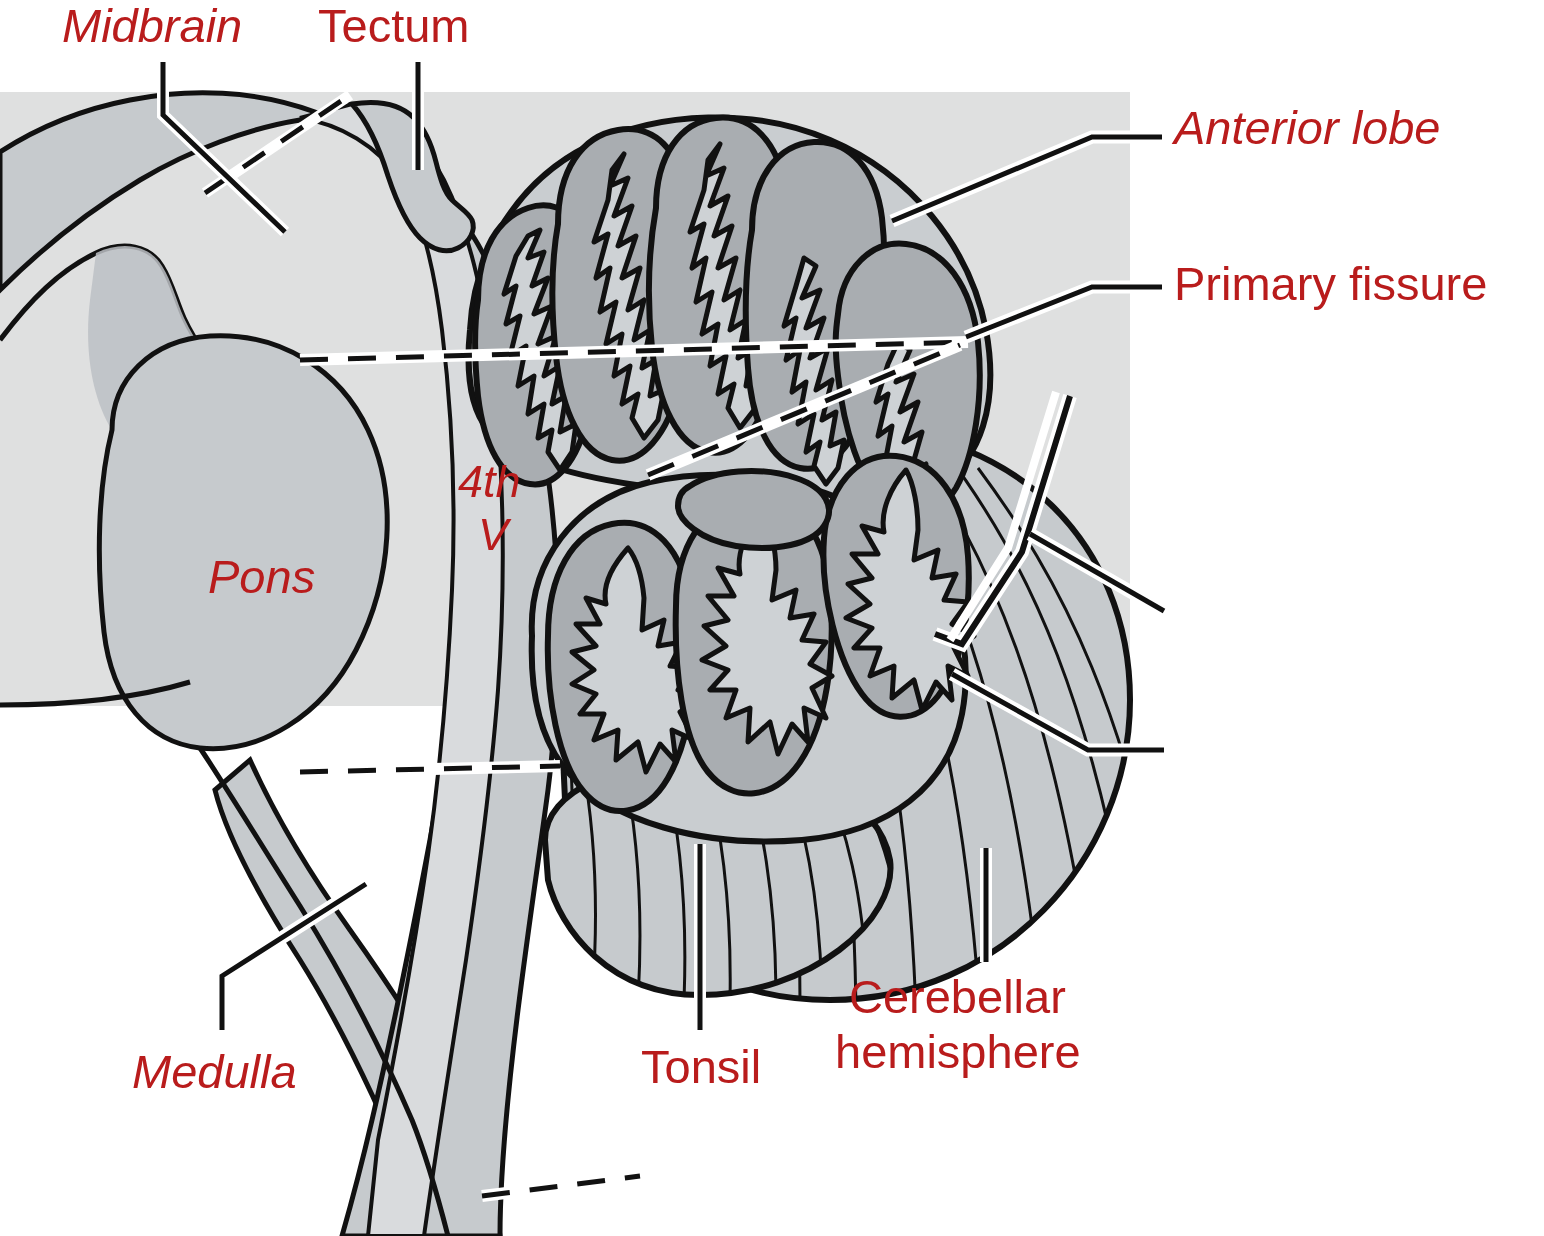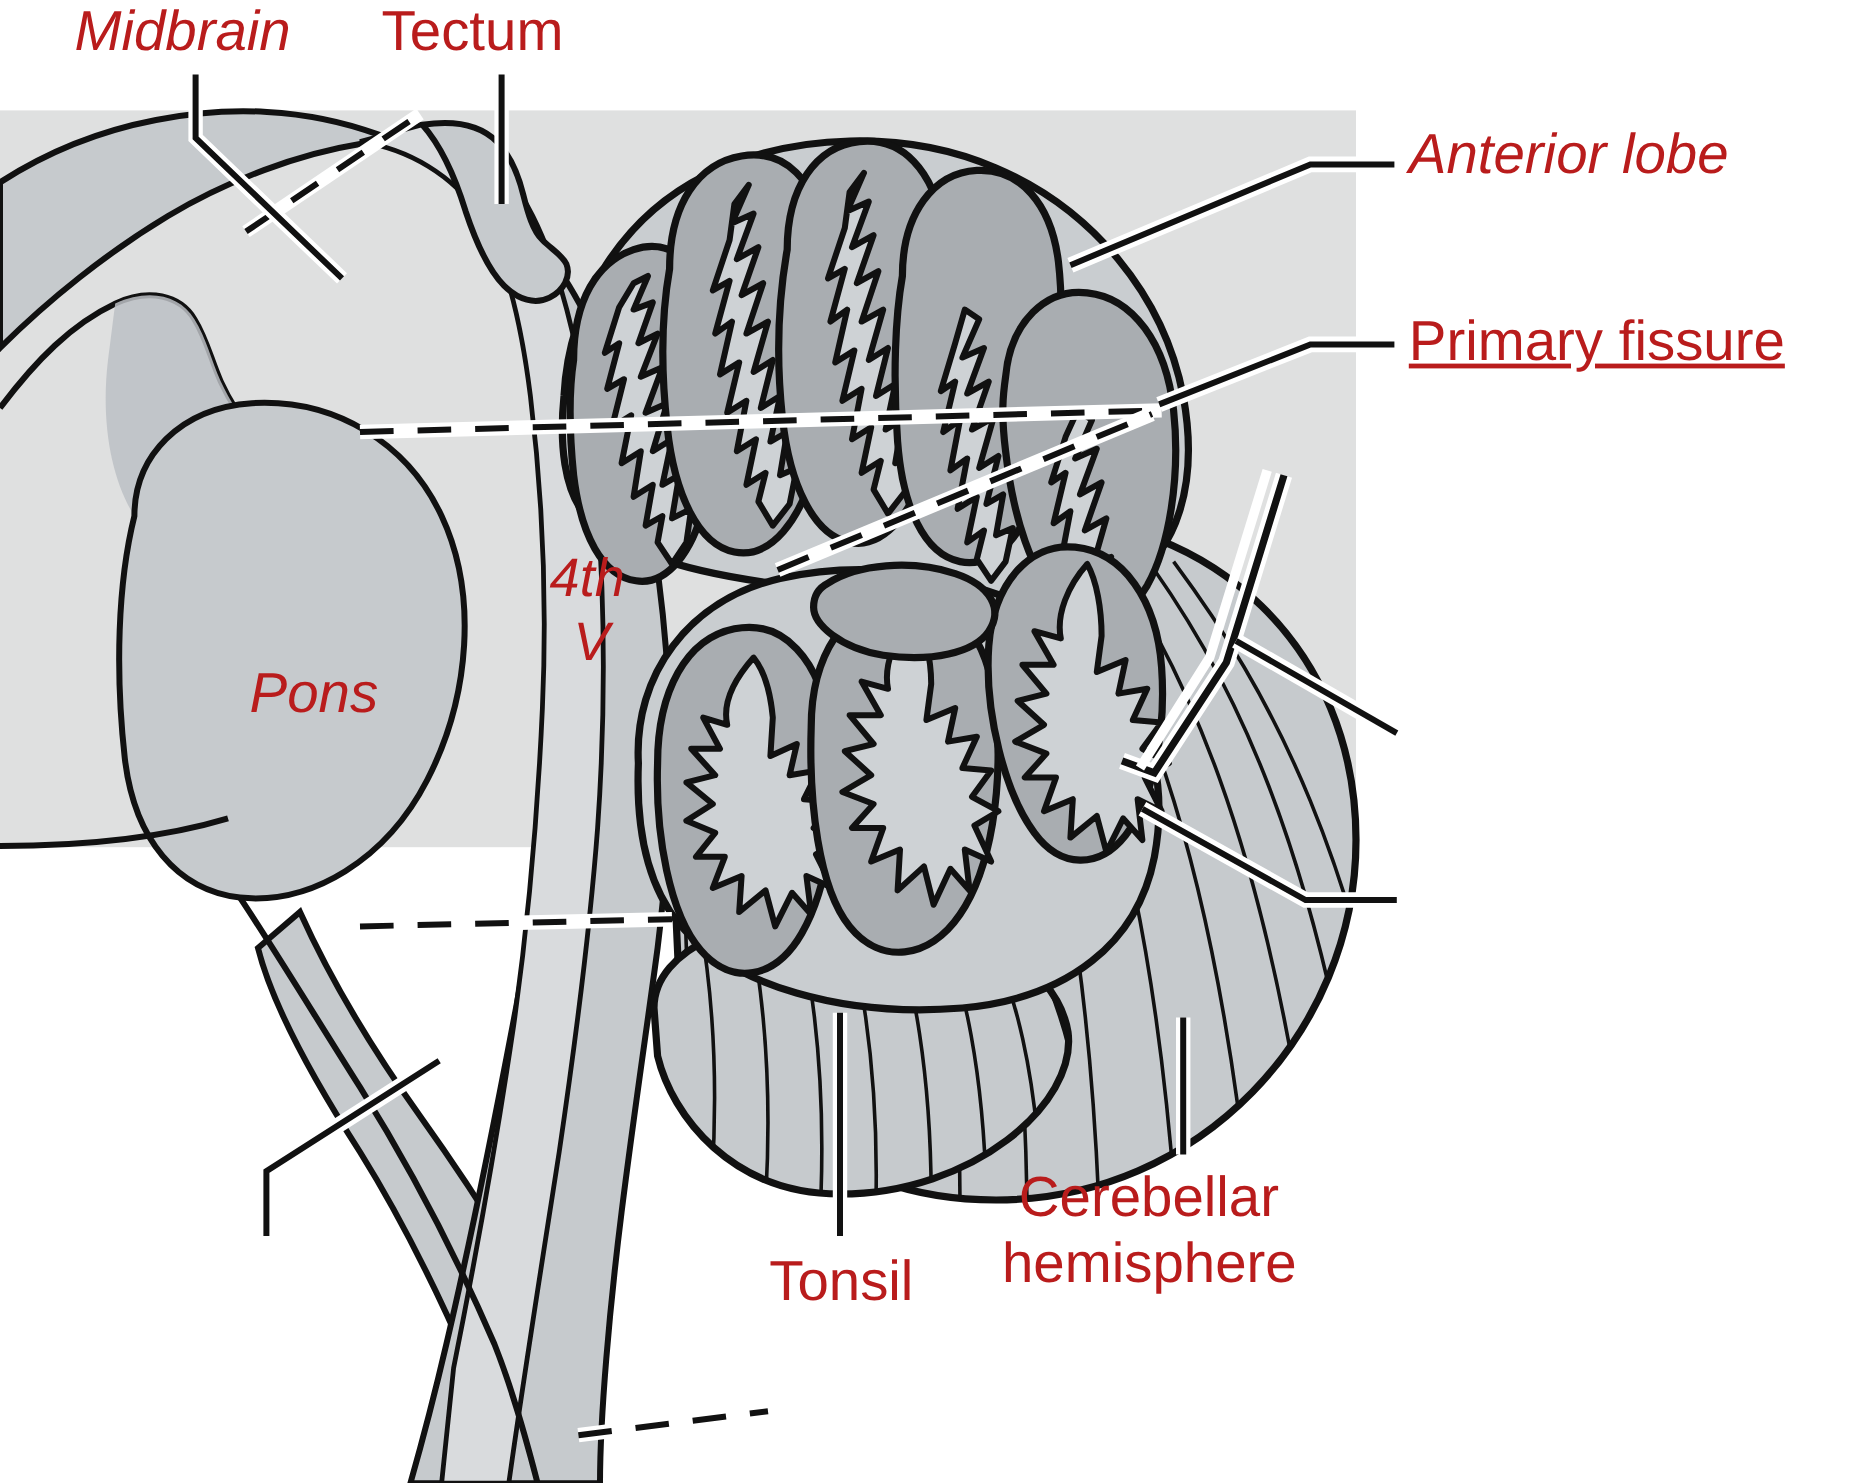--- a/index.html
+++ b/index.html
@@ -328,30 +328,31 @@
     </g>
   </g>
 </svg>
 
 <div class="lbl ital" style="left:62px;top:2px;font-size:47px;">Midbrain</div>
 
 <div class="lbl reg" style="left:318px;top:2px;font-size:47px;">Tectum</div>
 
 <div class="lbl ital" style="left:1174px;top:104px;font-size:47px;">Anterior lobe</div>
 
-<div class="lbl reg" style="left:1174px;top:260px;font-size:47px;text-decoration:underline;">Primary fissure</div>
+<div class="lbl reg" style="left:1174px;top:260px;font-size:47px;">Primary fissure</div>
 
 
 
 <div class="lbl ital" style="left:458px;top:459px;font-size:45px;">4th</div>
 
 <div class="lbl ital" style="left:478px;top:512px;font-size:45px;">V</div>
 
 <div class="lbl ital" style="left:208px;top:553px;font-size:47px;">Pons</div>
 
+<div class="lbl ital" style="left:132px;top:1048px;font-size:47px;">Medulla</div>
 
 <div class="lbl reg" style="left:641px;top:1043px;font-size:47px;">Tonsil</div>
 
 <div class="lbl reg" style="left:835px;top:1028px;font-size:47px;">hemisphere</div>
 
 <div class="lbl reg" style="left:849px;top:973px;font-size:47px;">Cerebellar</div>
 
 </div>
 
 </body></html>

